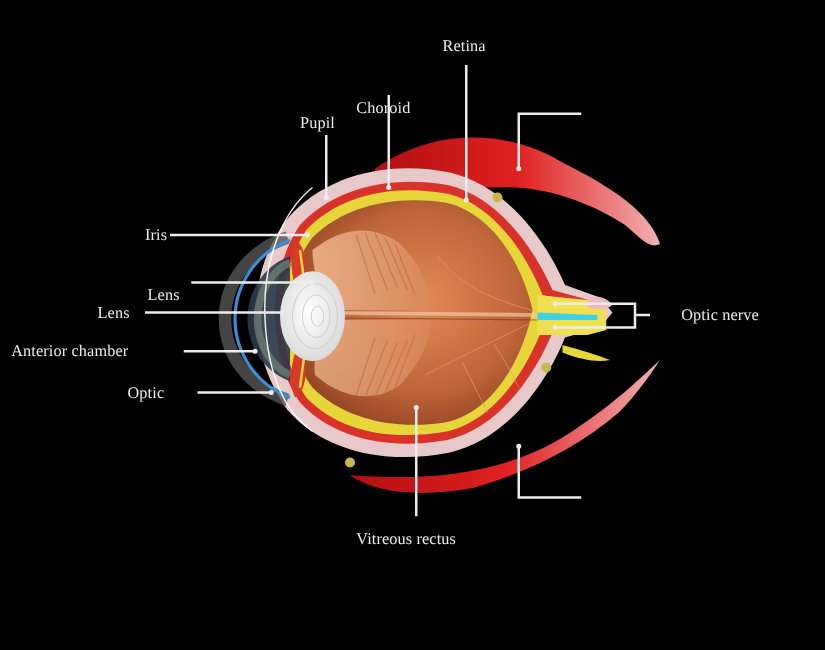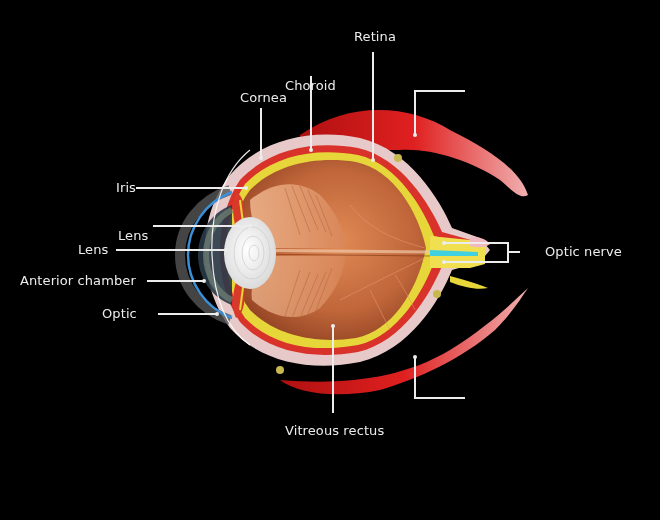--- a/index.html
+++ b/index.html
@@ -1,17 +1,17 @@
 <!DOCTYPE html>
 <html><head>
 <meta charset="utf-8">
 <style>
   html, body { margin: 0; padding: 0; background: #000; }
   body { width: 660px; height: 520px; position: relative; overflow: hidden; font-family: "DejaVu Sans", sans-serif; }
-  #stage { position: absolute; left: 0; top: 0; width: 660px; height: 520px; }
+  #stage { position: absolute; left: 0; top: 0; width: 660px; height: 520px; font-family: Liberation Serif, serif; }
   .lbl { position: absolute; color: #ececec; font-size: 13px; white-space: nowrap; letter-spacing: 0.1px; line-height: 16px; }
   svg { position: absolute; left: 0; top: 0; }
 </style>
 </head>
 <body>
 
 <div id="stage">
 
 <svg width="660" height="520" viewBox="0 0 660 520">
   <defs>
@@ -138,22 +138,22 @@
         <circle cx="217" cy="314" r="2"></circle>
     <circle cx="444" cy="243" r="2"></circle>
         <circle cx="444" cy="262" r="2"></circle>
         <circle cx="415" cy="357" r="2"></circle>
     <circle cx="333" cy="326" r="2"></circle>
   </g>
 </svg>
 
 <div class="lbl" style="left:354px;top:29px;">Retina</div>
 <div class="lbl" style="left:285px;top:54px;margin-top:24px;">Choroid</div>
-<div class="lbl" style="left:240px;top:90px;">Cornea</div>
+<div class="lbl" style="left:240px;top:90px;">Pupil</div>
 <div class="lbl" style="left:116px;top:180px;">Iris</div>
 <div class="lbl" style="left:118px;top:228px;">Lens</div>
 <div class="lbl" style="left:78px;top:242px;">Lens</div>
-<div class="lbl" style="left:20px;top:273px;">Anterior chamber</div>
+<div class="lbl" style="left:9px;top:273px;">Anterior chamber</div>
 <div class="lbl" style="left:102px;top:306px;">Optic</div>
 <div class="lbl" style="left:526px;top:244px;margin-left:19px;">Optic nerve</div>
 <div class="lbl" style="left:285px;top:423px;">Vitreous rectus</div>
 
 </div>
 
 </body></html>

